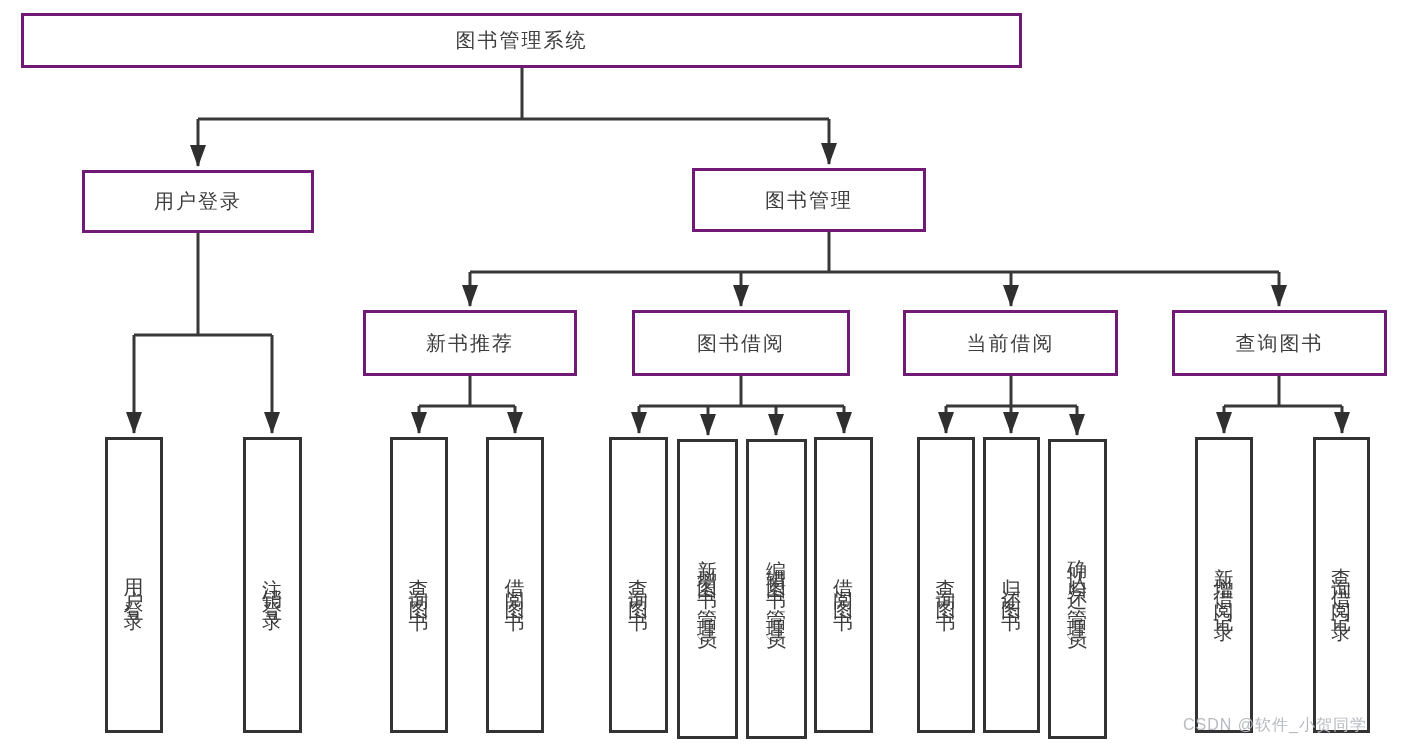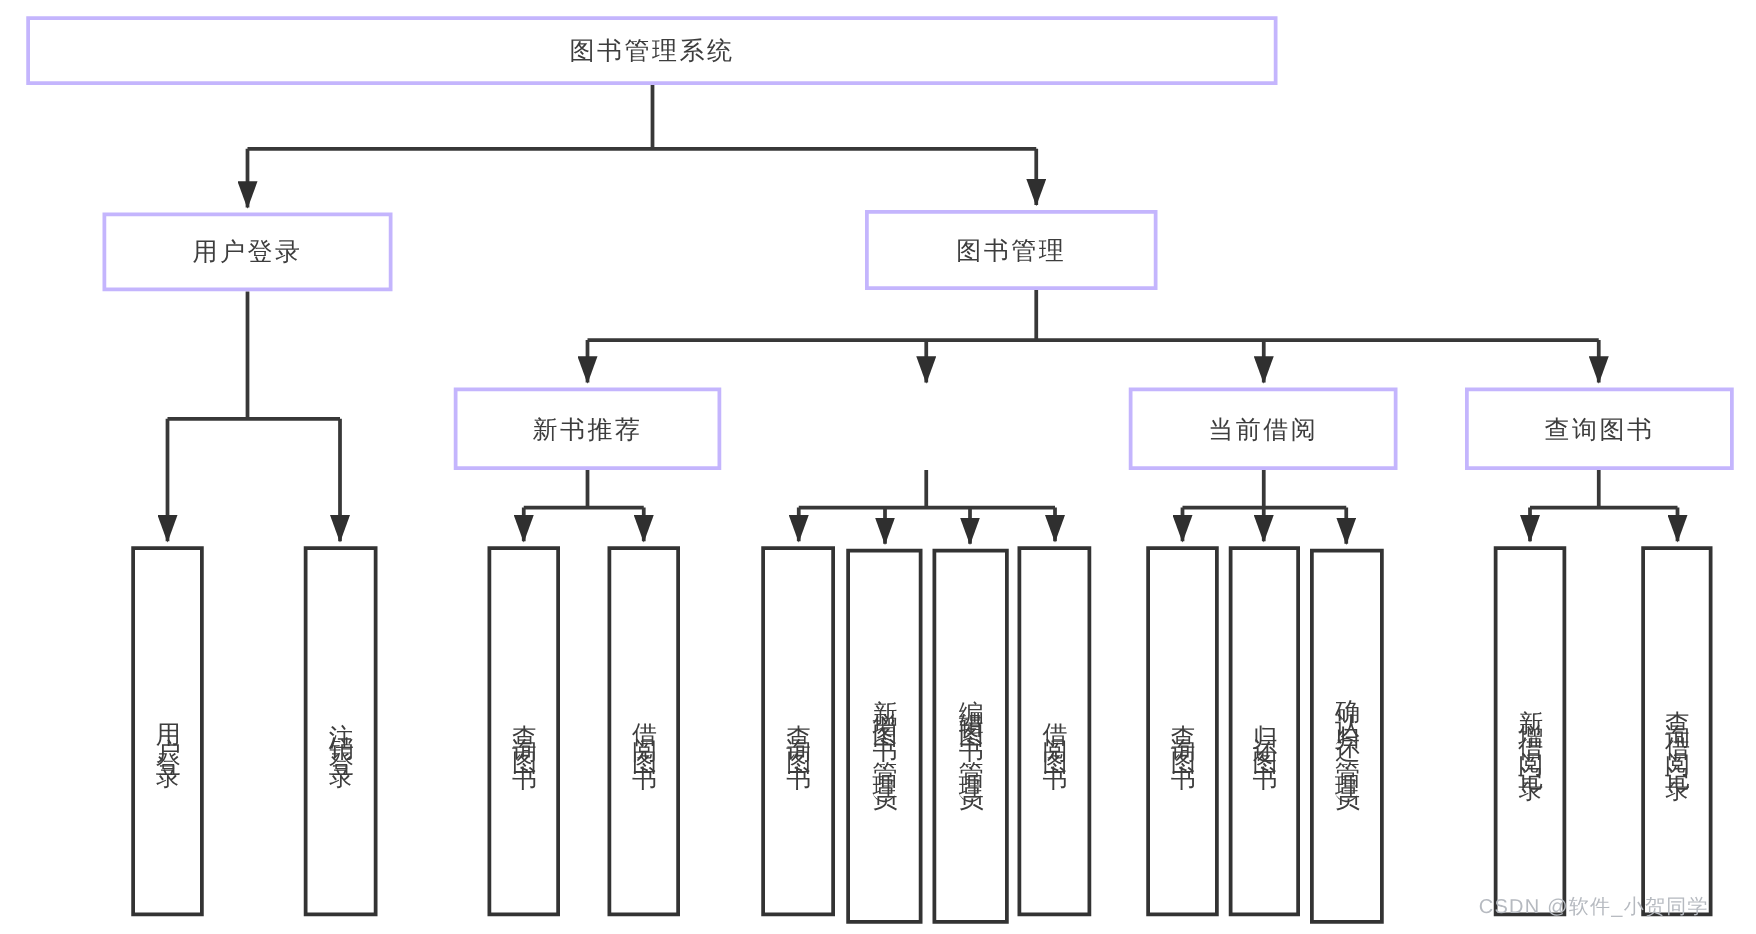--- a/index.html
+++ b/index.html
@@ -17,21 +17,21 @@
   }
   #wires {
     position: absolute;
     left: 0; top: 0;
     width: 1405px; height: 747px;
     pointer-events: none;
   }
   .hbox {
     position: absolute;
     background: #ffffff;
-    border: 3px solid #c4b5fd;
+    border: 3px solid #701a75;
     display: flex;
     align-items: center;
     justify-content: center;
     box-sizing: border-box;
     color: #3d3d3d;
     font-size: 20px;
     letter-spacing: 2px;
     z-index: 1;
   }
   .vbox {
@@ -121,20 +121,23 @@
   <div class="hbox" style="left:82px; top:170px; width:232px; height:63px;">
     <span>用户登录</span>
   </div>
   <div class="hbox" style="left:692px; top:168px; width:234px; height:64px;">
     <span>图书管理</span>
   </div>
 
   <div class="hbox" style="left:363px; top:310px; width:214px; height:66px;justify-content:center;">
     <span>新书推荐</span>
   </div>
+  <div class="hbox" style="left:632px; top:310px; width:218px; height:66px;">
+    <span>图书借阅</span>
+  </div>
   <div class="hbox" style="left:903px; top:310px; width:215px; height:66px;">
     <span>当前借阅</span>
   </div>
   <div class="hbox" style="left:1172px; top:310px; width:215px; height:66px;">
     <span>查询图书</span>
   </div>
 
   <div class="vbox" style="left:105px; top:437px; width:58px; height:296px;">
     <span class="vtext">用户登录</span>
   </div>

